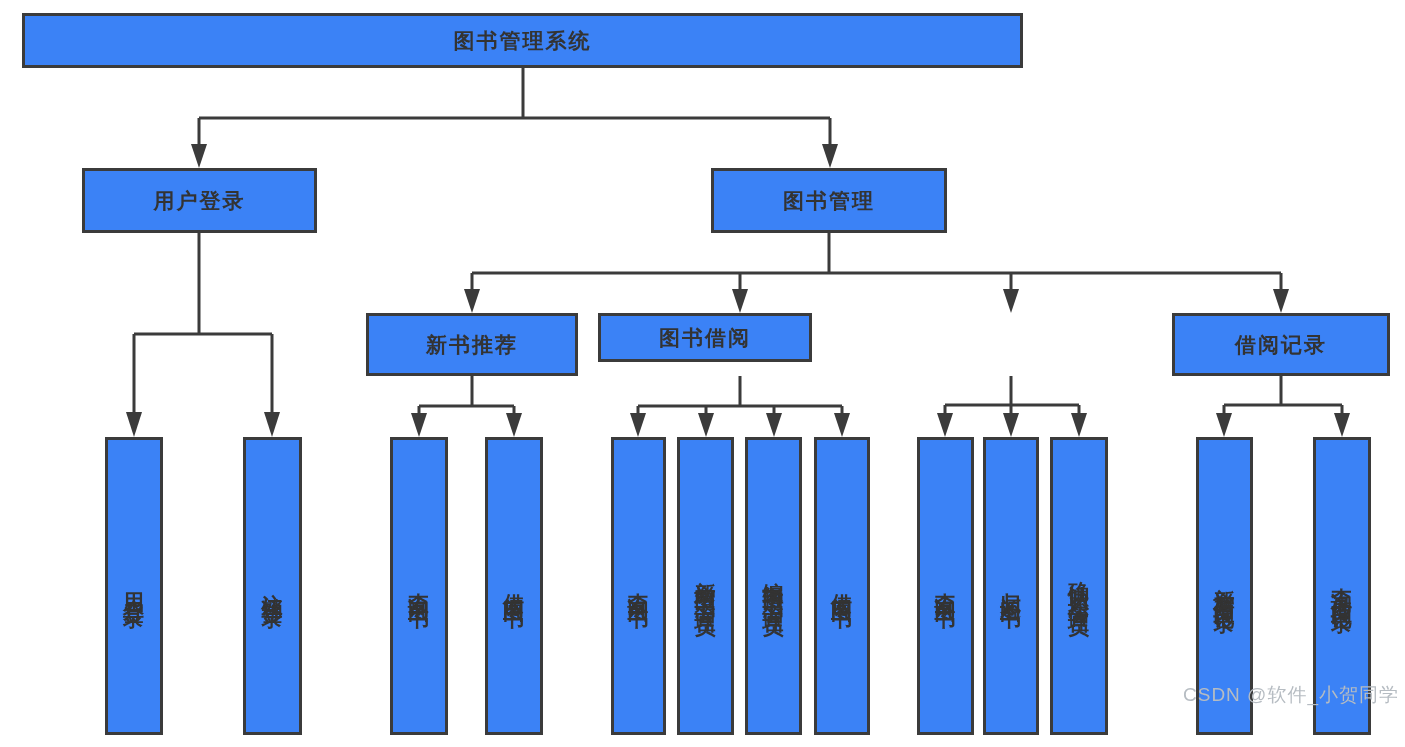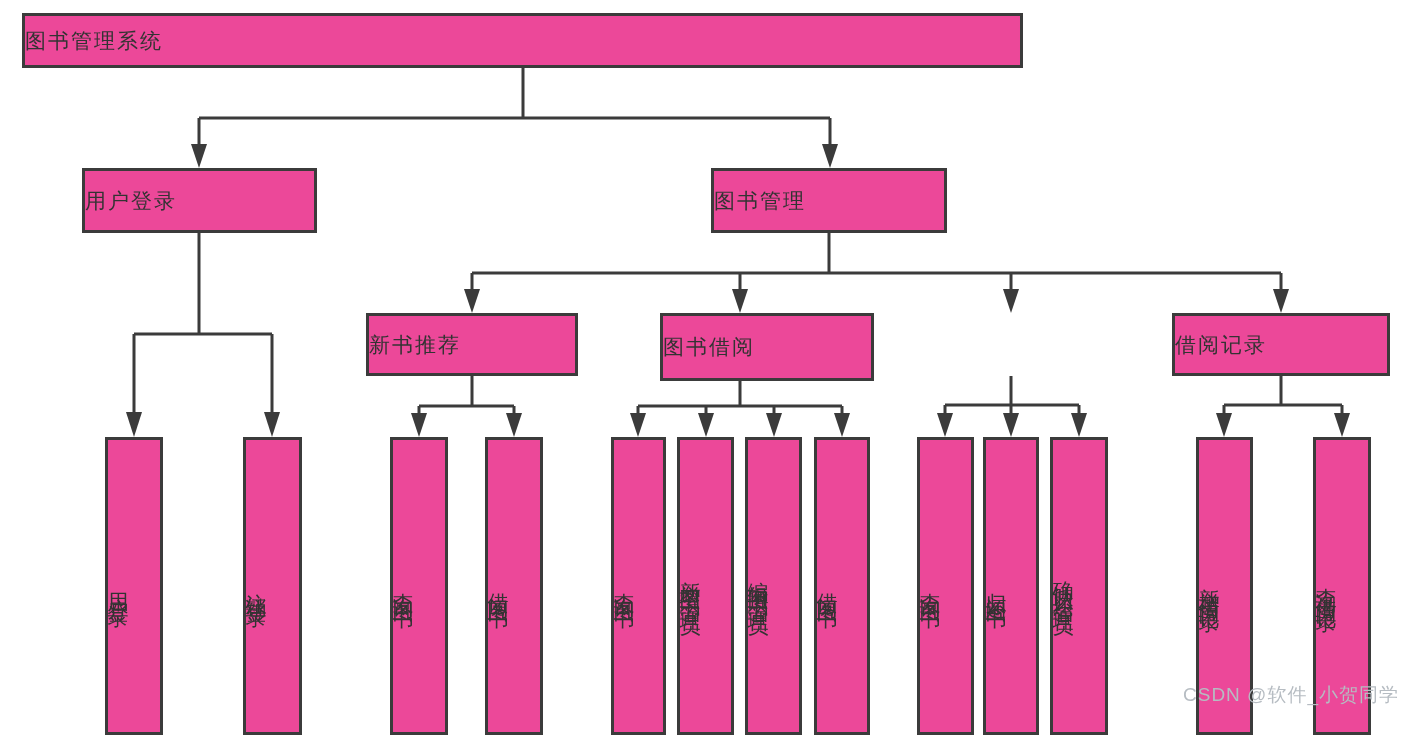--- a/index.html
+++ b/index.html
@@ -11,24 +11,24 @@
   }
   html,body{margin:0;padding:0;background:var(--background);}
   .canvas{
     position:relative;width:1405px;height:747px;background:var(--background);
     font-family:"Liberation Sans","DejaVu Sans",sans-serif;overflow:hidden;
   }
   svg.wires{position:absolute;left:0;top:0;width:1405px;height:747px;}
   svg.wires path{stroke:var(--line);stroke-width:3;fill:none;}
   svg.wires polygon{fill:var(--line);stroke:none;}
   .box{
-    position:absolute;box-sizing:border-box;background:#ec4899;
+    position:absolute;box-sizing:border-box;background:#3b82f6;
     border:3px solid var(--box-border);
-    display:flex;align-items:center;
-    color:var(--text);font-size:21px;
+    display:flex;align-items:center;justify-content:center;
+    color:var(--text);font-size:21px;font-weight:bold;
   }
   .box.h span{letter-spacing:2px;white-space:nowrap;}
   .box.v span{
     writing-mode:vertical-rl;text-orientation:mixed;
     letter-spacing:5px;line-height:1;white-space:nowrap;
   }
   .watermark{
     position:absolute;left:1183px;top:682px;
     font-size:19px;color:var(--watermark);white-space:nowrap;z-index:5;
     letter-spacing:1px;
@@ -89,21 +89,21 @@
   <div class="box h" style="left:82px;top:168px;width:235px;height:65px">
     <span>用户登录</span>
   </div>
   <div class="box h" style="left:711px;top:168px;width:236px;height:65px">
     <span>图书管理</span>
   </div>
 
   <div class="box h" style="left:366px;top:313px;width:212px;height:63px">
     <span>新书推荐</span>
   </div>
-  <div class="box h" style="left:660px;top:313px;width:214px;height:68px">
+  <div class="box h" style="left:598px;top:313px;width:214px;height:49px">
     <span>图书借阅</span>
   </div>
   <div class="box h" style="left:1172px;top:313px;width:218px;height:63px">
     <span>借阅记录</span>
   </div>
 
   <div class="box v" style="left:105px;top:437px;width:58px;height:298px">
     <span>用户登录</span>
   </div>
   <div class="box v" style="left:243px;top:437px;width:59px;height:298px">

